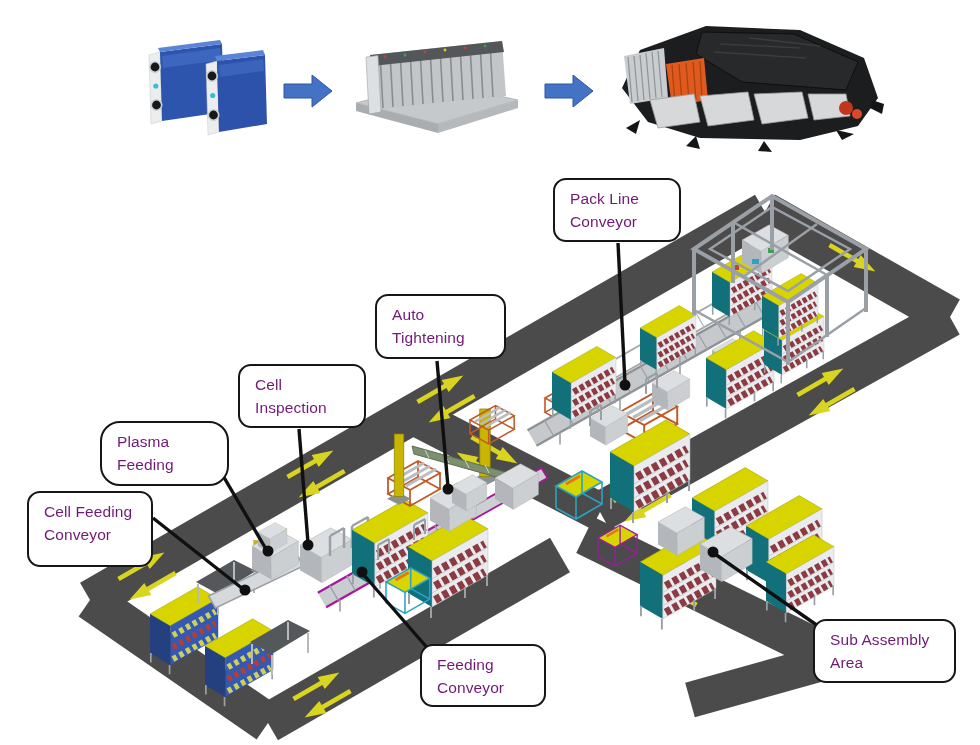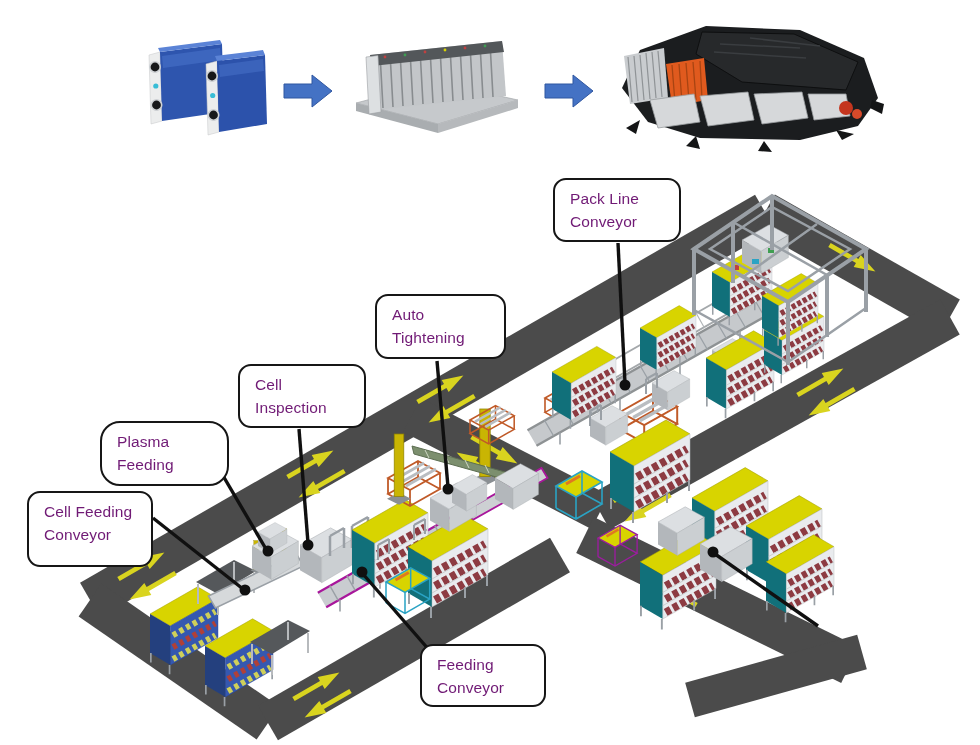--- a/index.html
+++ b/index.html
@@ -292,14 +292,18 @@
   <span>Feeding</span>
 </div>
 <div class="callout" id="co-feed">
   <span>Cell Feeding</span>
   <span>Conveyor</span>
 </div>
 <div class="callout" id="co-module">
   <span>Feeding</span>
   <span>Conveyor</span>
 </div>
+<div class="callout" id="co-sub">
+  <span>Sub Assembly</span>
+  <span>Area</span>
+</div>
 
 </div>
 
 </body></html>

